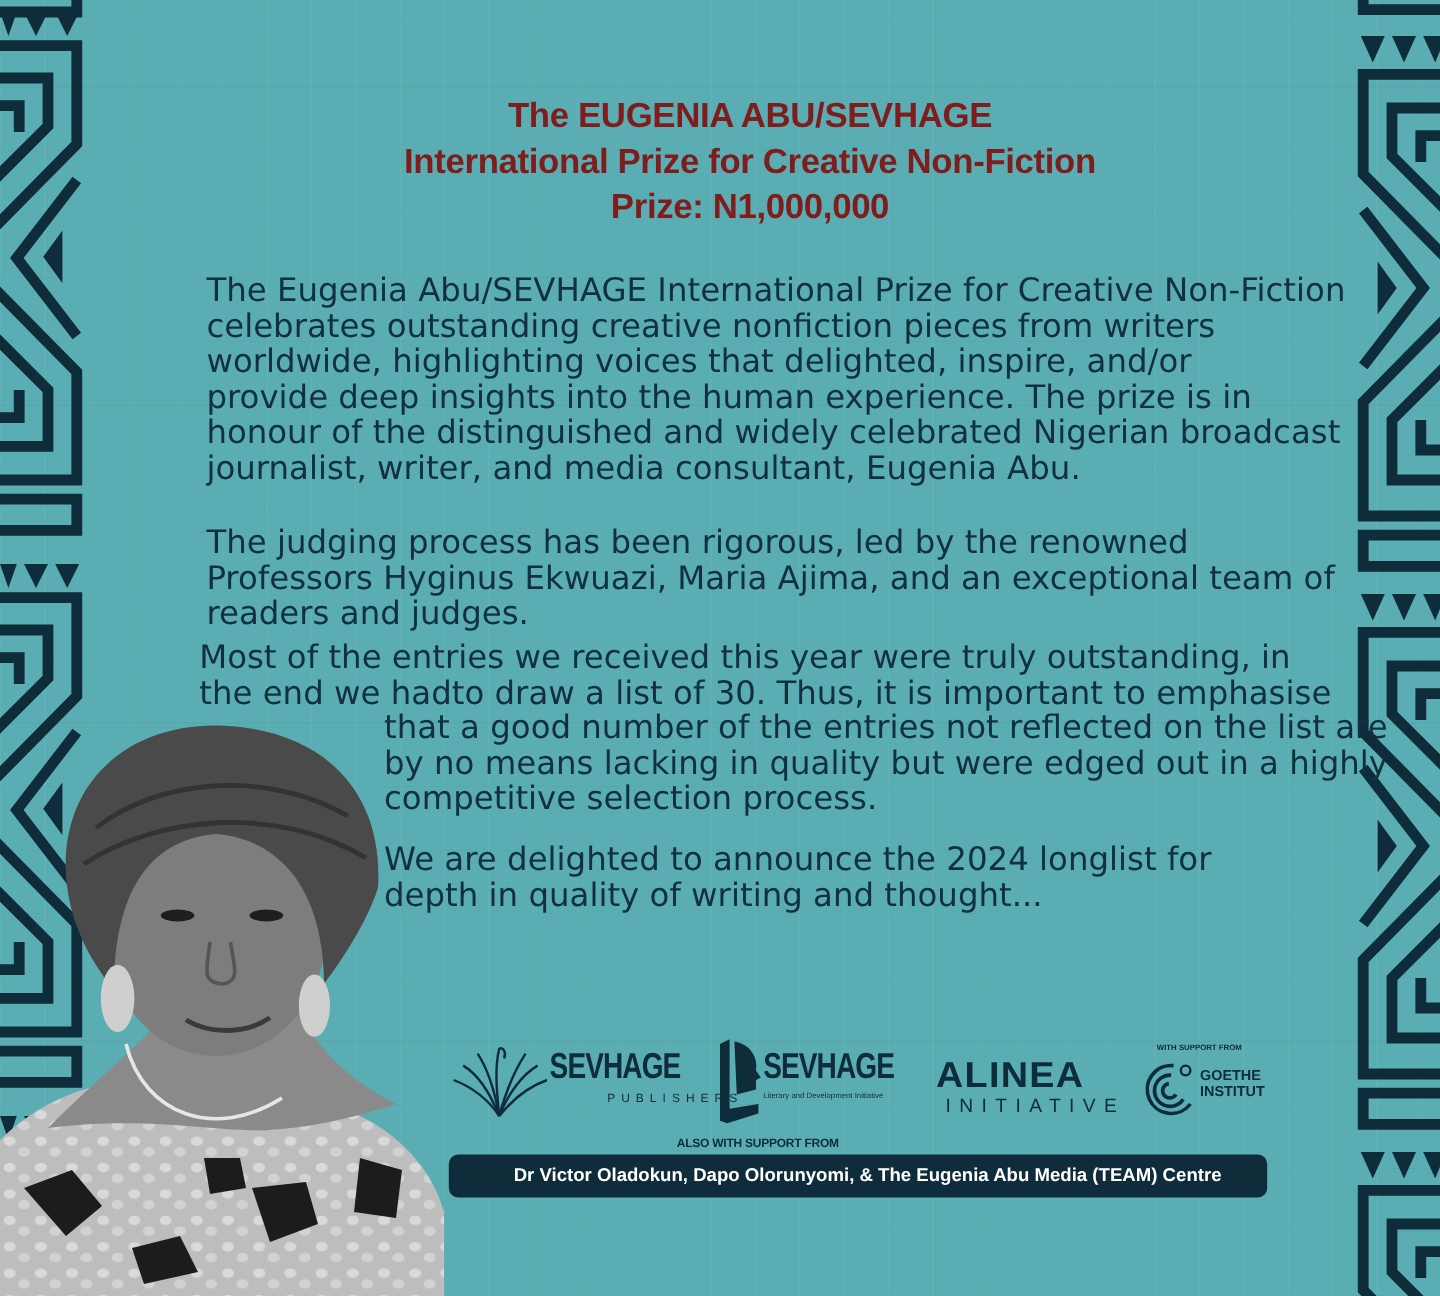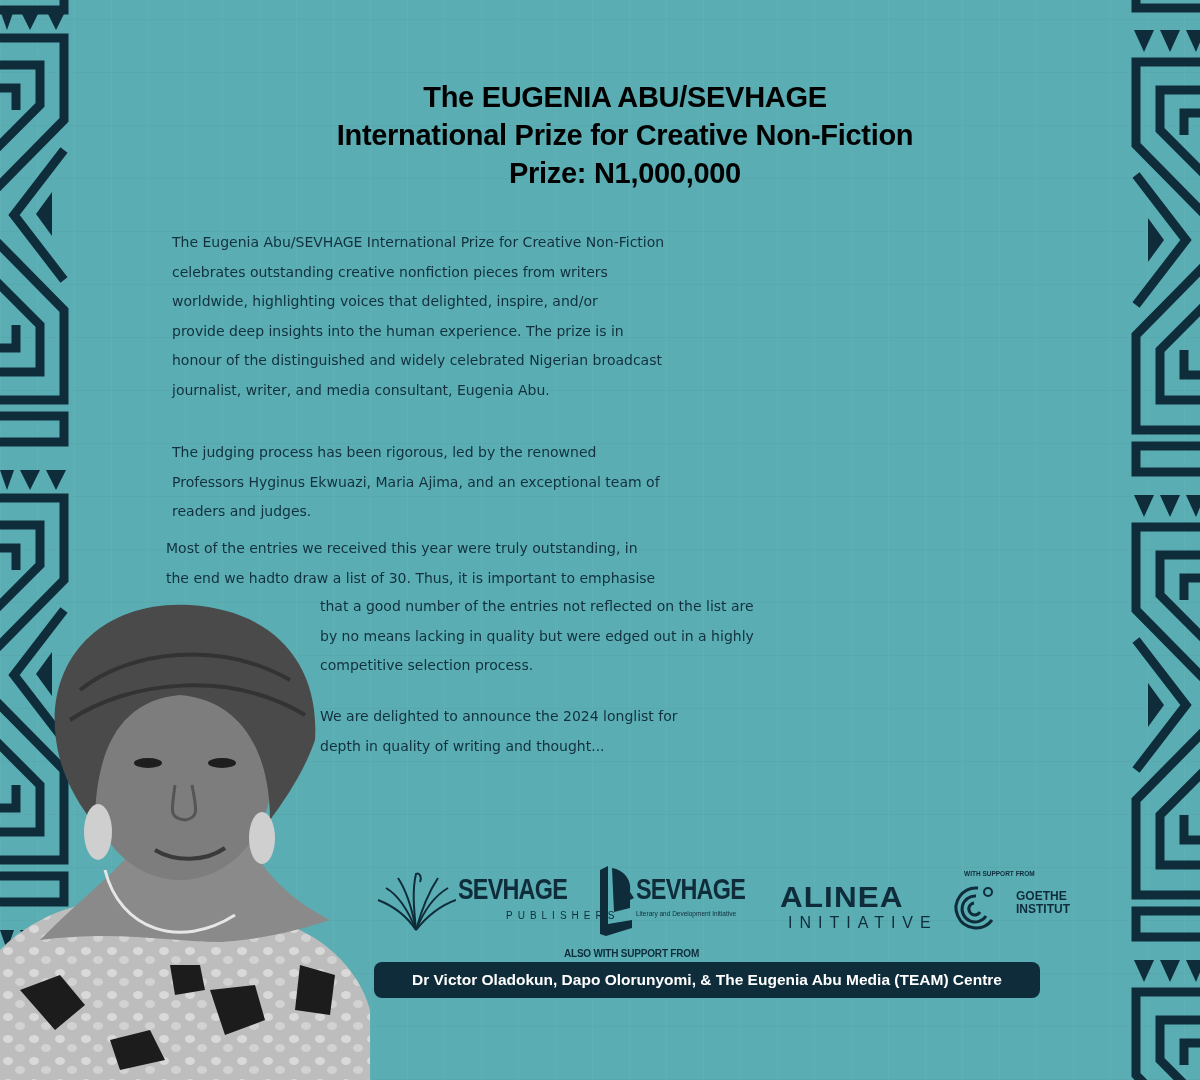--- a/index.html
+++ b/index.html
@@ -7,47 +7,47 @@
          font-family:"DejaVu Sans", sans-serif; color:#0f2c3a; }
   .texture { position:absolute; inset:0; pointer-events:none;
     background:
       repeating-linear-gradient(90deg, rgba(255,255,255,0.035) 0 1px, transparent 1px 37px),
       repeating-linear-gradient(0deg, rgba(0,0,0,0.03) 0 1px, transparent 1px 53px); }
   .border-strip { position:absolute; top:0; width:70px; height:1080px; overflow:hidden; }
   .border-left { left:0; }
   .border-right { right:0; }
   .border-strip svg { display:block; }
   .title { position:absolute; top:78px; left:200px; width:850px; text-align:center;
-    font-family:"Liberation Sans", sans-serif; font-weight:bold; font-size:29px; line-height:38px; color:#000000; letter-spacing:-0.3px; }
-  .para { position:absolute; font-family:"DejaVu Sans", sans-serif; font-size:14px; line-height:29.5px; color:#12303d; text-align:justify; }
+    font-family:"Liberation Sans", sans-serif; font-weight:bold; font-size:29px; line-height:38px; color:#7f1d1d; letter-spacing:-0.3px; }
+  .para { position:absolute; font-family:"DejaVu Sans", sans-serif; font-size:27px; line-height:29.5px; color:#12303d; text-align:justify; }
   .p1 { top:228px; left:172px; width:906px; }
   .p2 { top:438px; left:172px; width:906px; }
   .p3a { top:534px; left:166px; width:892px; }
   .p3b { top:592px; left:320px; width:748px; }
   .p4 { top:702px; left:320px; width:748px; }
   .para span.line { display:block; white-space:nowrap; }
   .portrait { position:absolute; left:0; top:570px; width:370px; height:510px; }
   .logos { position:absolute; top:860px; left:376px; width:690px; height:80px; }
   .logo { position:absolute; color:#0f2c3a; }
   .sev1 { left:0; top:10px; width:210px; height:64px; }
   .sev1 .word { position:absolute; left:82px; top:2px; font-family:"Liberation Sans", sans-serif; font-weight:bold; font-size:30px; letter-spacing:-1px; transform:scaleX(0.78); transform-origin:left; }
   .sev1 .sub { position:absolute; left:84px; top:40px; font-family:"Liberation Sans", sans-serif; font-size:10px; letter-spacing:5px;padding-left:46px; }
   .sev2 { left:222px; top:4px; width:170px; height:74px; }
   .sev2 .word { position:absolute; left:38px; top:8px; font-family:"Liberation Sans", sans-serif; font-weight:bold; font-size:30px; letter-spacing:-1px; transform:scaleX(0.78); transform-origin:left; }
   .sev2 .sub { position:absolute; left:38px; top:46px; font-family:"Liberation Sans", sans-serif; font-size:6.5px; }
   .alinea { left:404px; top:20px; width:160px; height:50px; }
   .alinea .word { position:absolute; left:0; top:0; font-family:"Liberation Sans", sans-serif; font-weight:900; font-size:30px; letter-spacing:1px; transform:scaleX(1.05); transform-origin:left; }
   .alinea .sub { position:absolute; left:8px; top:34px; font-family:"Liberation Sans", sans-serif; font-size:16px; letter-spacing:7px; }
   .goethe { left:572px; top:8px; width:120px; height:70px; }
   .goethe .pre { position:absolute; left:16px; top:2px; font-family:"Liberation Sans", sans-serif; font-weight:bold; font-size:6.5px; white-space:nowrap; }
-  .goethe .word { position:absolute; left:52px; top:22px; font-family:"Liberation Sans", sans-serif; font-weight:bold; font-size:12px; line-height:13px;margin-left:16px; }
+  .goethe .word { position:absolute; left:52px; top:22px; font-family:"Liberation Sans", sans-serif; font-weight:bold; font-size:12px; line-height:13px; }
   .also { position:absolute; top:948px; left:0; width:1200px; text-align:center; padding-left:63px; box-sizing:border-box;
     font-family:"Liberation Sans", sans-serif; font-weight:bold; font-size:10px; color:#0f2c3a; letter-spacing:-0.2px; }
   .sponsor-bar { position:absolute; top:962px; left:374px; width:666px; height:36px; background:#0f2c3a; border-radius:8px;
-    color:#ffffff; font-family:"Liberation Sans", sans-serif; font-weight:bold; font-size:15.5px; line-height:36px; text-align:center; white-space:nowrap; }
+    color:#ffffff; font-family:"Liberation Sans", sans-serif; font-weight:bold; font-size:15.5px; line-height:36px; text-align:center; white-space:nowrap;padding-left:16px; }
 </style>
 </head>
 <body>
 
 <div class="texture"></div>
 
 <div class="border-strip border-left">
   <svg width="70" height="1080" viewBox="0 0 70 1080">
     <defs>
       <g id="unitL" fill="none" stroke="#0f2c3a" stroke-width="9">

